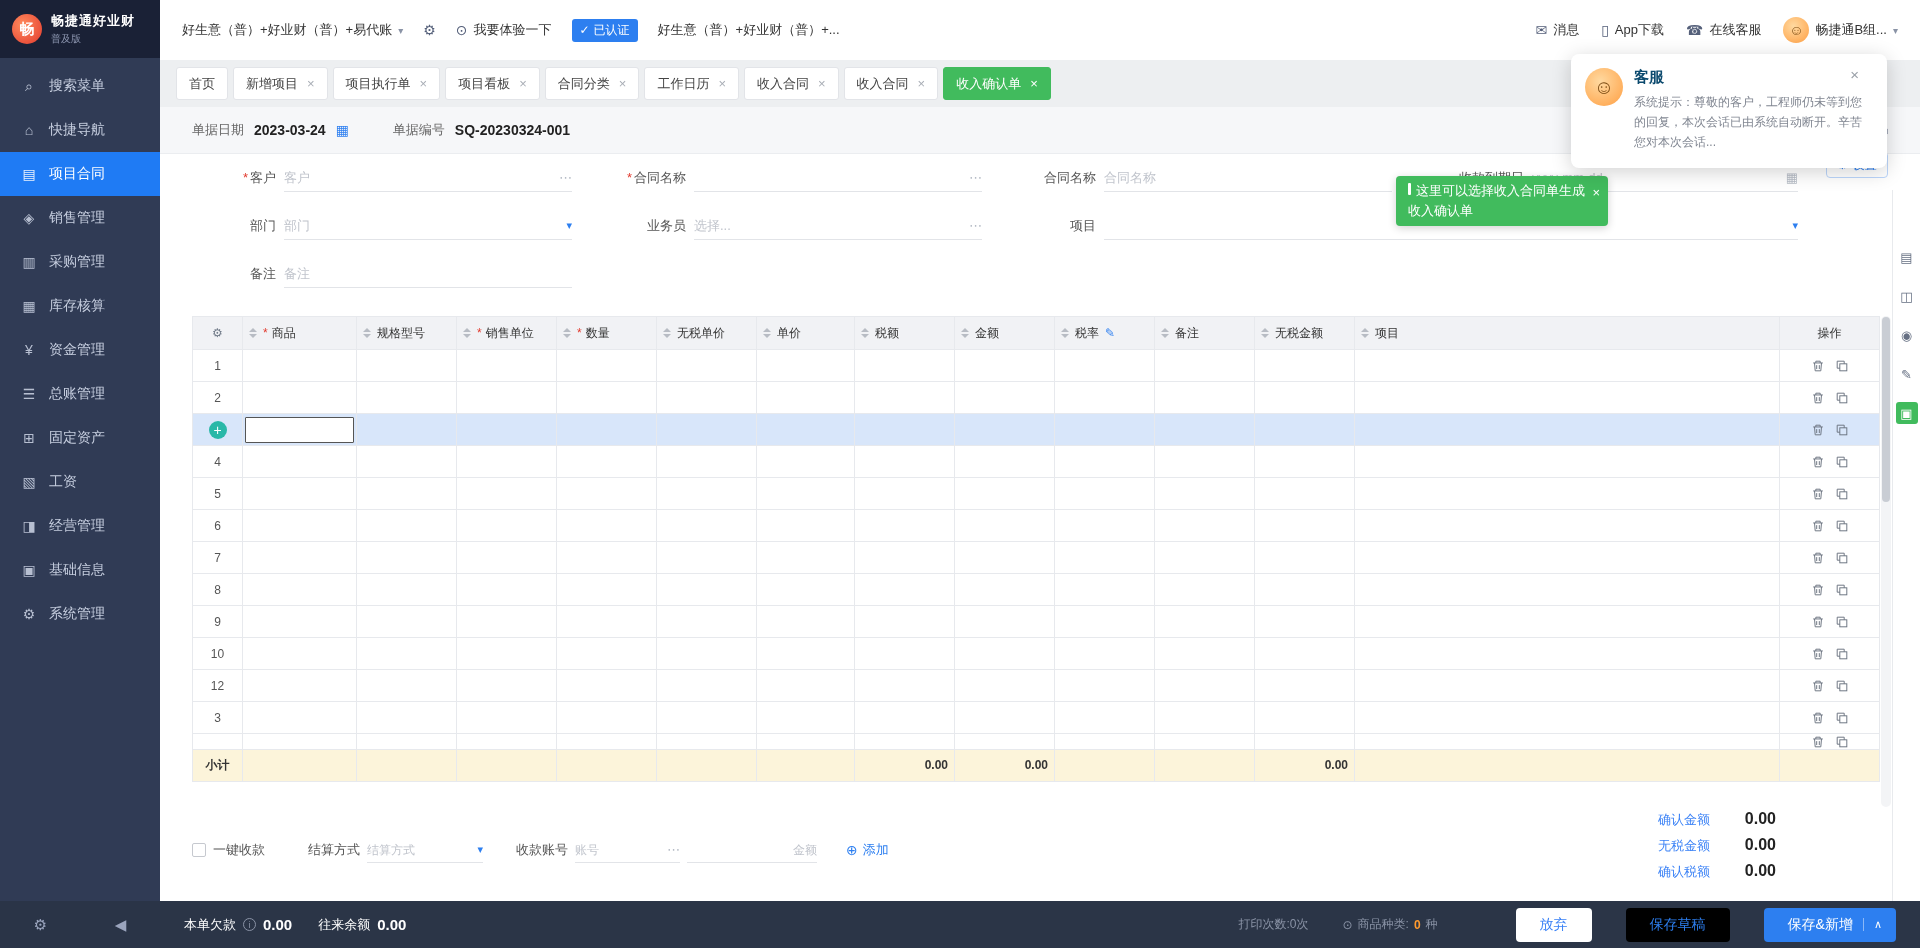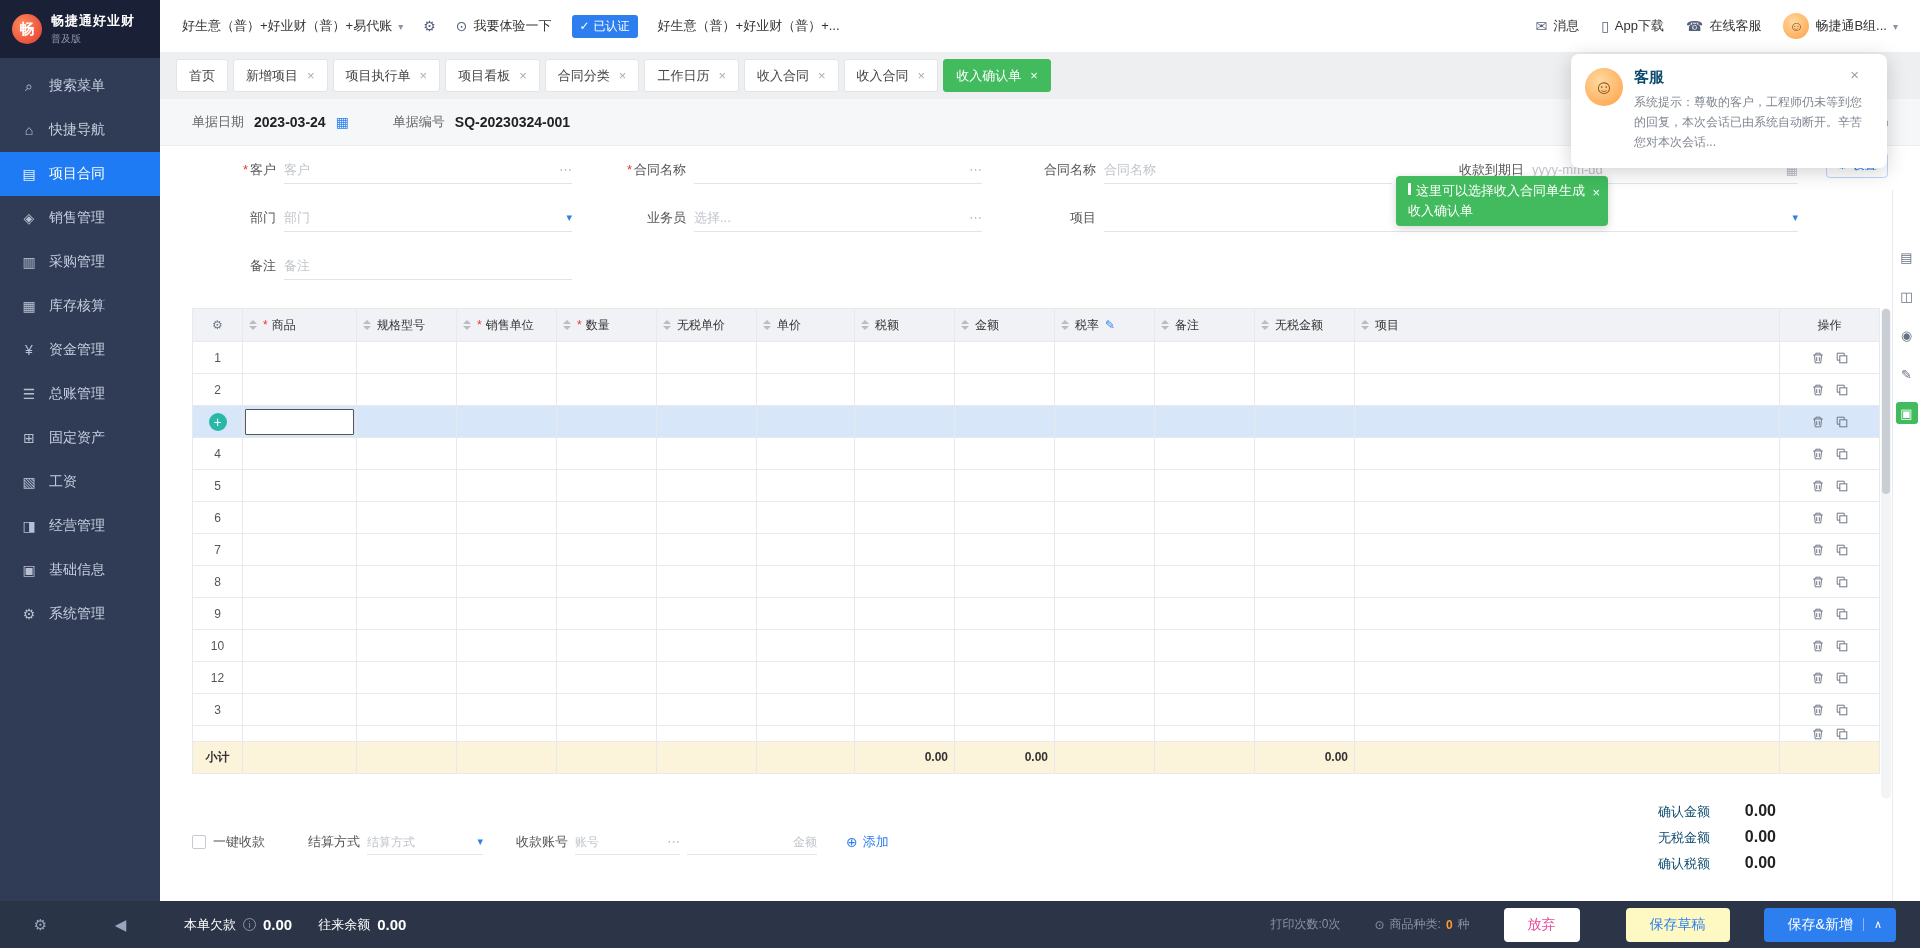--- a/index.html
+++ b/index.html
@@ -16,21 +16,21 @@
   #side-nav { flex:1; padding-top:6px; }
   .side-item { height:44px; display:flex; align-items:center; padding-left:20px; gap:11px; font-size:14px; cursor:pointer; }
   .side-item.active { background:#1f7bf4; color:#fff; }
   .si-icon { width:18px; text-align:center; font-size:14px; opacity:.9; }
   .side-foot { height:47px; display:flex; align-items:center; justify-content:space-around; color:#9aa4bd; font-size:15px; background:#2a3447; }
   .side-foot span { cursor:pointer; }
 
   
   .main { flex:1; display:flex; flex-direction:column; min-width:0; }
 
-  .topbar { height:52px; background:#fff; display:flex; align-items:center; padding:0 22px; gap:20px; font-size:13px; color:#333; }
+  .topbar { height:60px; background:#fff; display:flex; align-items:center; padding:0 22px; gap:20px; font-size:13px; color:#333; }
   .tb-item { display:flex; align-items:center; gap:6px; cursor:pointer; white-space:nowrap; }
   .tb-caret { color:#8a93a6; font-size:10px; }
   .tb-icon { color:#55607a; font-size:14px; }
   .badge-verified { background:#2d7ff0; color:#fff; border-radius:3px; padding:3px 8px; display:flex; gap:4px; align-items:center; font-size:12px; }
   .tb-right { margin-left:auto; display:flex; align-items:center; gap:22px; }
   .avatar { width:26px; height:26px; border-radius:50%; background:radial-gradient(circle at 40% 35%, #ffd9a0, #ff9f43); display:flex; align-items:center; justify-content:center; font-size:14px; color:#7a4a12; }
 
   .tabbar { height:47px; background:#edeff1; display:flex; align-items:center; padding:0 16px; gap:5px; }
   .tab { height:33px; background:#fff; border:1px solid #e2e4e8; border-radius:3px; display:flex; align-items:center; padding:0 12px; gap:9px; font-size:13px; color:#444; cursor:pointer; white-space:nowrap; }
   .tab-x { color:#a8adb5; font-size:13px; }
@@ -94,35 +94,35 @@
   .u-ctrl { display:flex; align-items:center; border-bottom:1px solid #e2e4e8; height:26px; }
   .u-ctrl input { border:0; outline:0; min-width:0; width:100%; font-size:12px; color:#333; background:transparent; font-family:inherit; }
   .u-ctrl input::placeholder { color:#c0c4cc; }
   .w116 { width:116px; } .w105 { width:105px; } .w130 { width:130px; }
   .amt input { text-align:right; }
   .add-link { color:#2d7ff0; display:flex; align-items:center; gap:5px; margin-left:22px; cursor:pointer; }
   .add-link .plus-ico { font-size:14px; }
 
   .totals { position:absolute; right:144px; top:656px; }
   .tot-row { display:flex; justify-content:flex-end; align-items:baseline; gap:14px; margin-bottom:7px; }
-  .tot-lbl { color:#0c4a6e; font-size:13px; }
+  .tot-lbl { color:#3b82f6; font-size:13px; }
   .tot-val { color:#222; font-weight:bold; font-size:16px; min-width:52px; text-align:right; }
 
   
   .bottombar { height:47px; background:#2b3547; display:flex; align-items:center; padding:0 24px; gap:26px; color:#fff; }
   .bb-item { display:flex; align-items:center; gap:7px; font-size:13px; }
   .bb-value { font-weight:bold; font-size:15px; }
   .info-dot { width:13px; height:13px; border:1px solid #8a93a6; border-radius:50%; color:#8a93a6; font-size:9px; display:inline-flex; align-items:center; justify-content:center; font-style:normal; }
   .info-dot::after { content:"i"; }
   .bb-right { margin-left:auto; display:flex; align-items:center; gap:34px; }
   .bb-muted { color:#8a93a6; font-size:12px; display:flex; align-items:center; gap:5px; }
   .bb-muted b { color:#ff9a2e; font-weight:bold; }
   .btn { height:34px; border-radius:4px; padding:0 24px; display:flex; align-items:center; font-size:14px; cursor:pointer; border:0; font-family:inherit; }
-  .btn-discard { background:#fff; color:#ec4899; }
-  .btn-draft { background:#fef9c3; color:#2d7ff0;margin-left:12px; }
+  .btn-discard { background:#fff; color:#3b82f6;margin-left:44px; }
+  .btn-draft { background:#000000; color:#2d7ff0; }
   .btn-save { background:#2d7ff0; color:#fff; gap:10px; padding-right:14px; }
   .btn-save .caret { border-left:1px solid rgba(255,255,255,.45); padding-left:10px; font-size:11px; }
 
   
   .right-strip { position:absolute; right:0; top:190px; bottom:47px; width:28px; background:#fff; border-left:1px solid #e8eaed; display:flex; flex-direction:column; align-items:center; padding-top:56px; gap:17px; z-index:30; }
   .rs-icon { width:22px; height:22px; display:flex; align-items:center; justify-content:center; color:#667083; font-size:13px; border-radius:3px; cursor:pointer; }
   .rs-icon.active { background:#41bb5d; color:#fff; }
 
   .chat-popup { position:absolute; left:1571px; top:54px; width:316px; background:#fff; border-radius:8px; box-shadow:0 4px 20px rgba(0,0,0,.18); padding:14px 16px 16px 14px; z-index:60; display:flex; gap:11px; }
   .cp-avatar { width:38px; height:38px; border-radius:50%; background:radial-gradient(circle at 40% 35%, #ffd9a0, #ff9f43); flex-shrink:0; display:flex; align-items:center; justify-content:center; font-size:20px; color:#7a4a12; }

